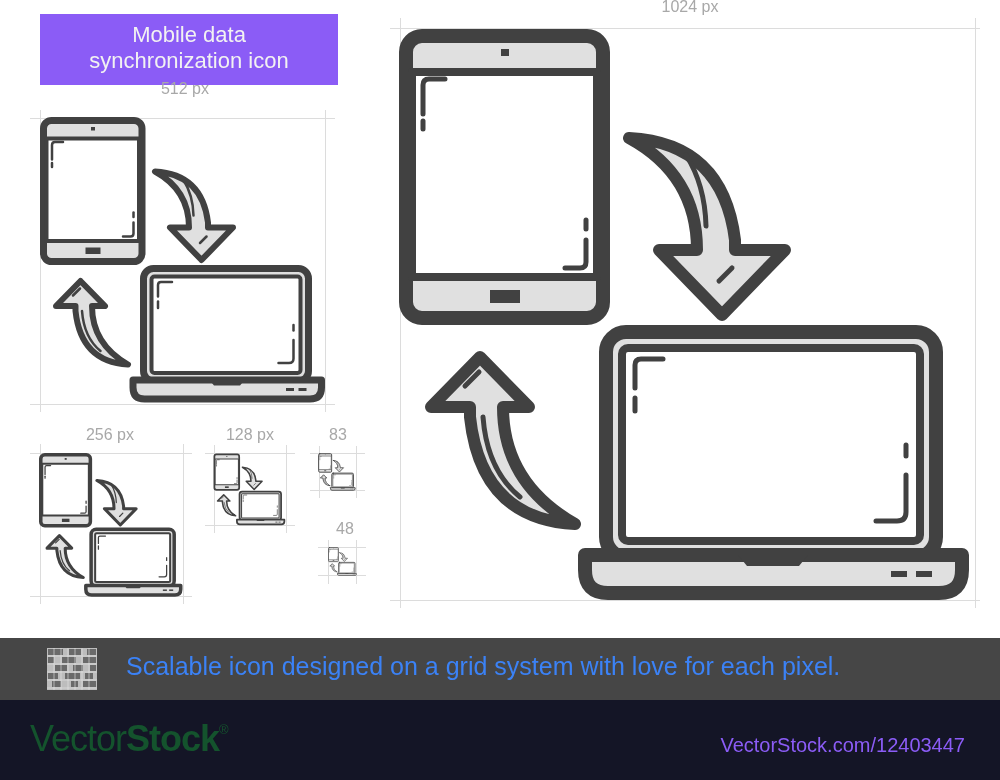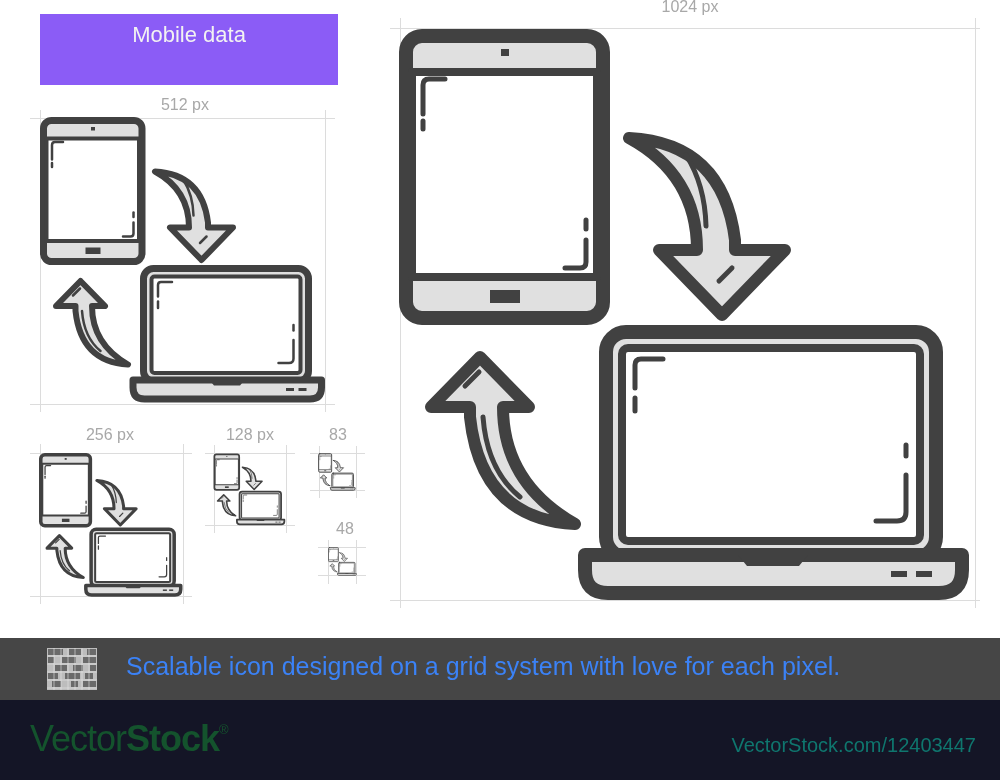--- a/index.html
+++ b/index.html
@@ -10,21 +10,21 @@
   .guide-h{height:1px;background:#dcdcdc;}
   .guide-v{width:1px;background:#dcdcdc;}
   .icon-svg{position:absolute;overflow:visible;}
   .banner{left:0;top:638px;width:1000px;height:62px;background:#464646;}
   .banner-text{left:126px;top:652px;color:#3b82f6;font-size:25px;font-weight:300;white-space:nowrap;}
   .grid-icon{left:47px;top:648px;width:50px;height:42px;}
   .footer{left:0;top:700px;width:1000px;height:80px;background:#141526;}
   .brand{left:30px;top:718px;color:#14532d;font-size:36px;letter-spacing:-1px;white-space:nowrap;}
   .brand b{font-weight:700;}
   .brand sup{font-size:13px;vertical-align:top;position:relative;top:4px;}
-  .imgid{right:24px;top:734px;color:#0f766e;font-size:20px;white-space:nowrap;}
+  .imgid{right:35px;top:734px;color:#8b5cf6;font-size:20px;white-space:nowrap;}
 </style>
 </head>
 <body>
 
 <svg width="0" height="0" style="position:absolute">
   <defs>
     <symbol id="sync-icon" viewBox="0 0 580 580">
       <g stroke="#414141" stroke-linejoin="round" stroke-linecap="round">
 
         <rect x="11" y="11" width="197" height="282" rx="16" fill="#e0e0e0" stroke-width="14"></rect>
@@ -55,32 +55,33 @@
         <path d="M343 530 L352 541 L404 541 L413 530 Z" fill="#414141" stroke="none"></path>
         <rect x="496" y="546" width="16" height="6" fill="#414141" stroke="none"></rect>
         <rect x="521" y="546" width="16" height="6" fill="#414141" stroke="none"></rect>
       </g>
     </symbol>
   </defs>
 </svg>
 
 <div class="abs title-box">
   <div>Mobile data</div>
+  <div>synchronization icon</div>
 </div>
 
 <div class="abs size-label" style="left:620px;top:-2px;width:140px;">1024 px</div>
 <div class="abs guide-h" style="left:390px;top:28px;width:590px;"></div>
 <div class="abs guide-h" style="left:390px;top:600px;width:590px;"></div>
 <div class="abs guide-v" style="left:400px;top:18px;height:590px;"></div>
 <div class="abs guide-v" style="left:975px;top:18px;height:590px;"></div>
 <svg class="icon-svg" style="left:395px;top:25px;" width="580" height="580">
     <use href="#sync-icon"></use>
   </svg>
 
-<div class="abs size-label" style="left:120px;top:96px;width:130px;">512 px</div>
+<div class="abs size-label" style="left:120px;top:80px;width:130px;">512 px</div>
 <div class="abs guide-h" style="left:30px;top:118px;width:305px;"></div>
 <div class="abs guide-h" style="left:30px;top:404px;width:305px;"></div>
 <div class="abs guide-v" style="left:40px;top:110px;height:302px;"></div>
 <div class="abs guide-v" style="left:325px;top:110px;height:302px;"></div>
 <svg class="icon-svg" style="left:38px;top:115px;" width="290" height="290">
     <use href="#sync-icon"></use>
   </svg>
 
 <div class="abs size-label" style="left:60px;top:426px;width:100px;">256 px</div>
 <div class="abs guide-h" style="left:30px;top:453px;width:162px;"></div>

